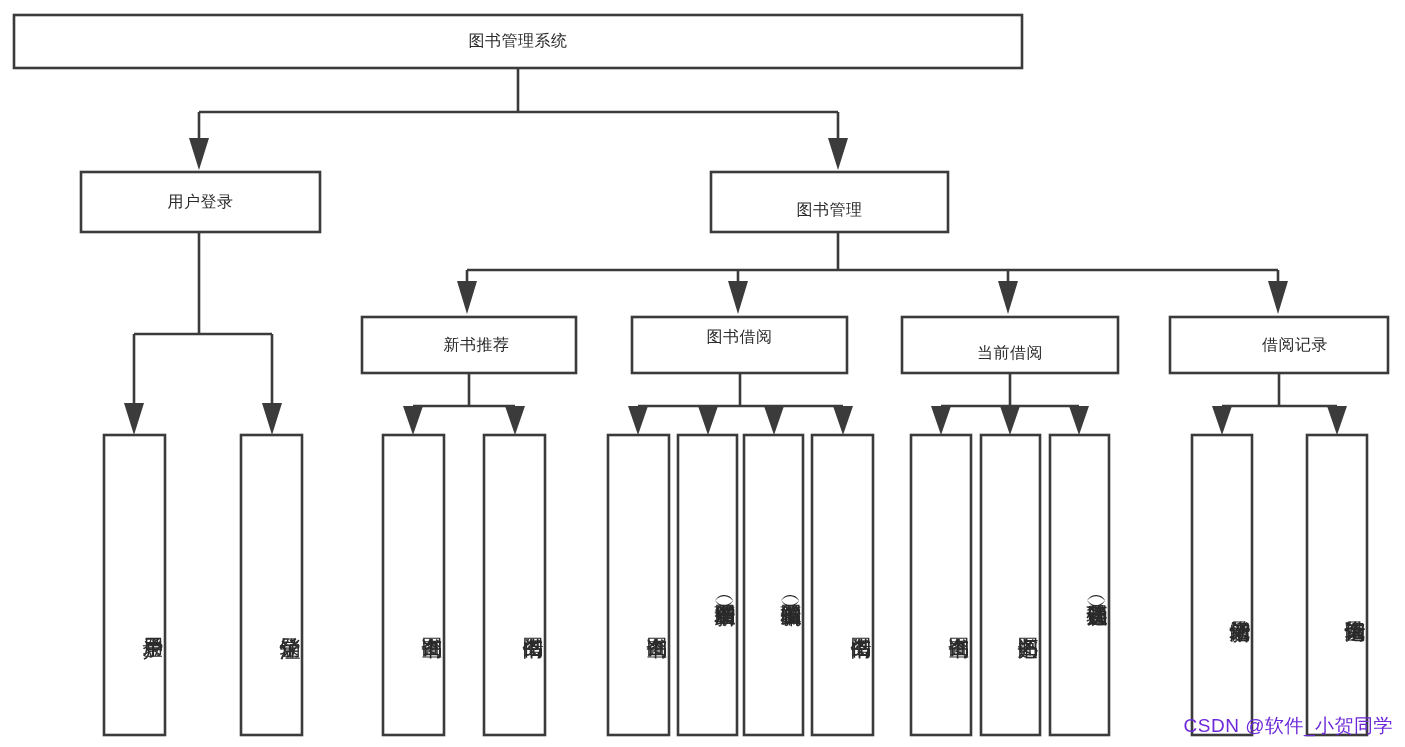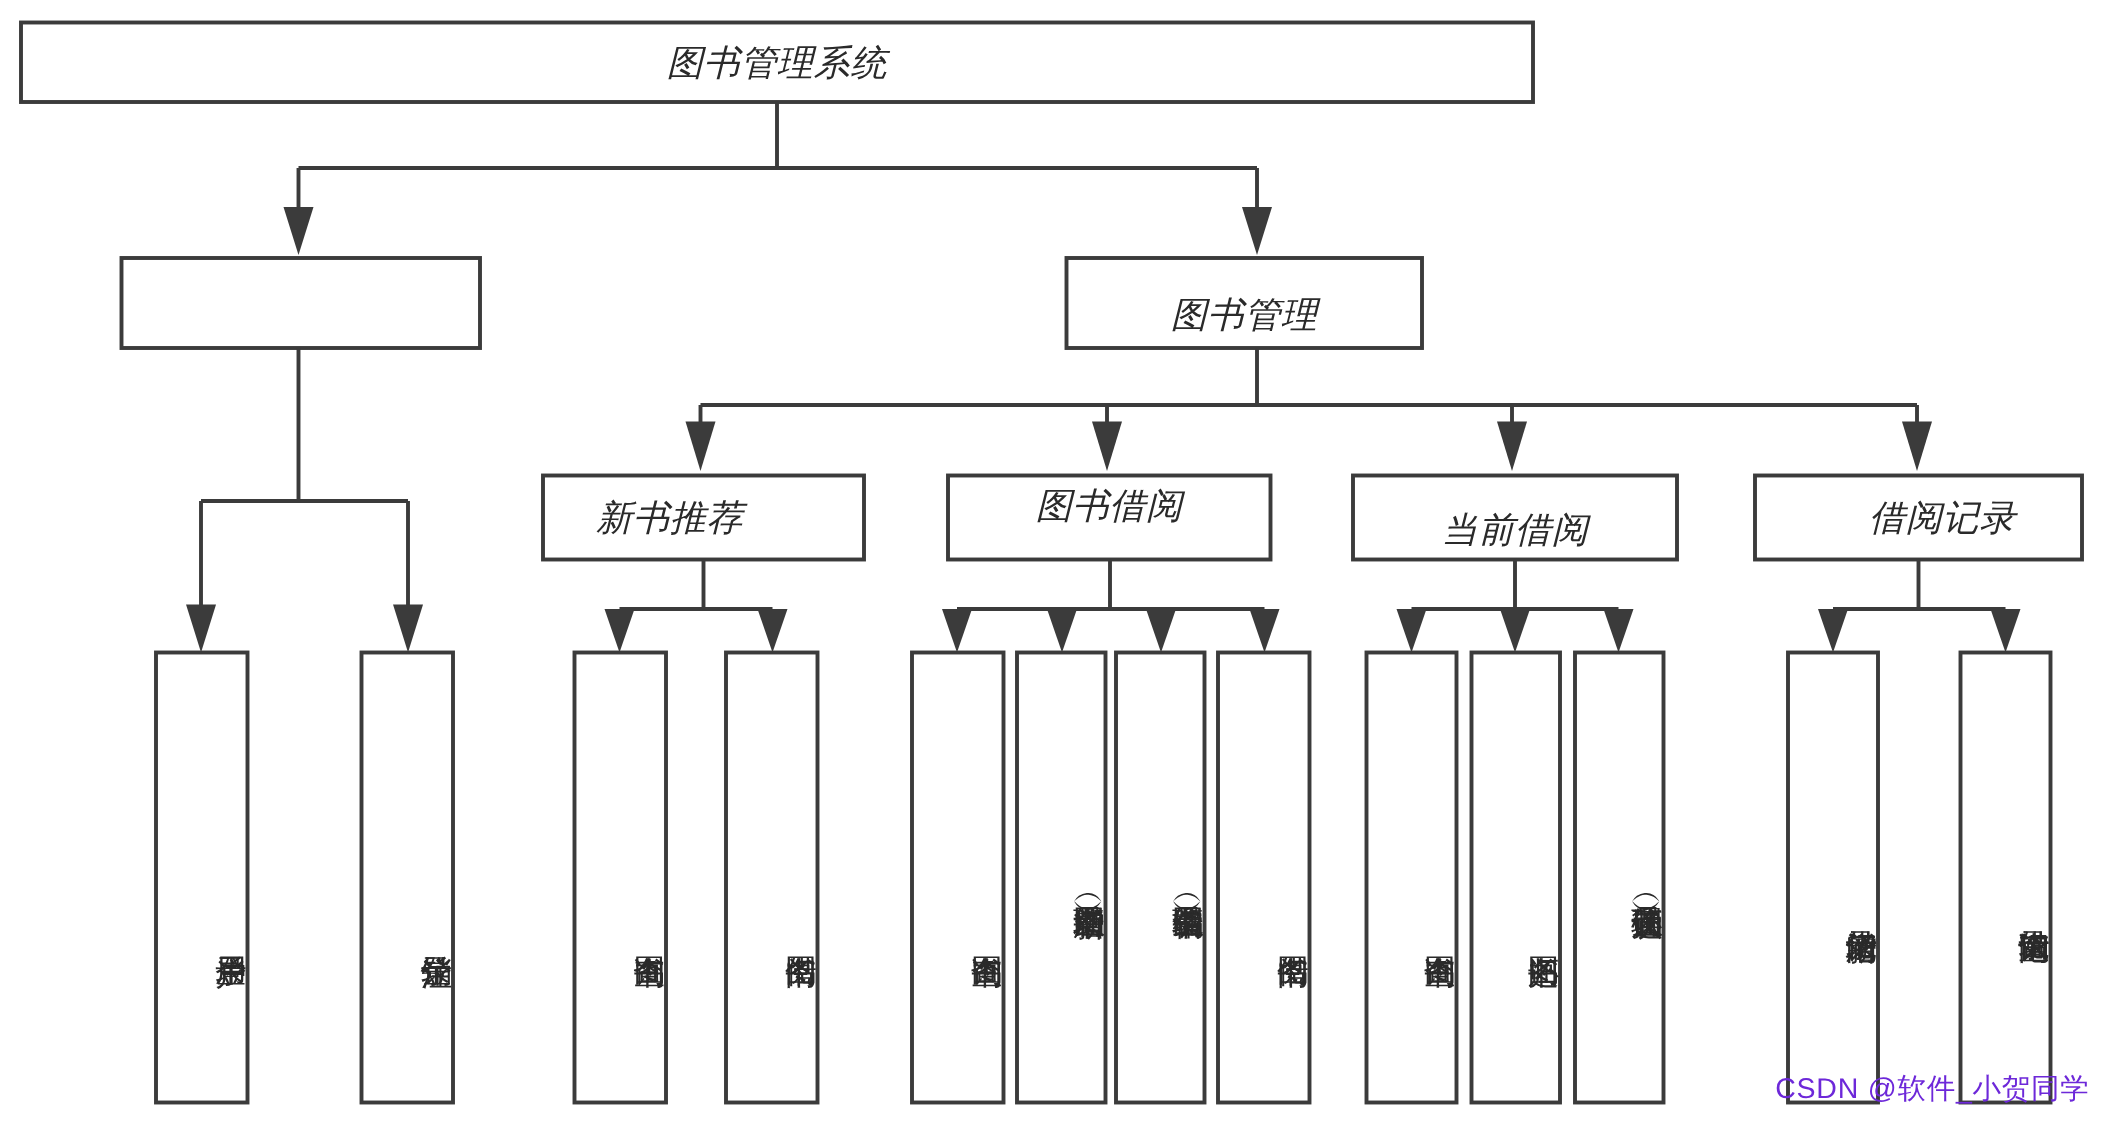--- a/index.html
+++ b/index.html
@@ -38,25 +38,24 @@
   .arrow-head {
     fill: #3b3b3b;
     stroke: none;
   }
   .h-label {
     position: absolute;
     display: flex;
     align-items: center;
     justify-content: center;
     color: #2a2a2a;
-    font-size: 24px;
+    font-size: 16px;
     letter-spacing: 0.5px;
     white-space: nowrap;
     pointer-events: none;
-    font-style: italic;
   }
   .v-label {
     position: absolute;
     display: flex;
     align-items: flex-start;
     justify-content: center;
     color: #2a2a2a;
     font-size: 21px;
     line-height: 1.14;
     writing-mode: vertical-rl;
@@ -168,23 +167,24 @@
     <rect class="box-rect" x="911" y="435" width="60" height="300"></rect>
     <rect class="box-rect" x="981" y="435" width="59" height="300"></rect>
     <rect class="box-rect" x="1050" y="435" width="59" height="300"></rect>
 
     <rect class="box-rect" x="1192" y="435" width="60" height="300"></rect>
     <rect class="box-rect" x="1307" y="435" width="60" height="300"></rect>
   </svg>
 
   <div class="h-label" style="left:14px; top:15px; width:1008px; height:53px;">图书管理系统</div>
 
+  <div class="h-label" style="left:81px; top:172px; width:239px; height:60px;">用户登录</div>
   <div class="h-label" style="left:711px; top:172px; width:237px; height:76px;">图书管理</div>
 
-  <div class="h-label" style="left:348px; top:317px; width:197px; height:56px;">新书推荐</div>
+  <div class="h-label" style="left:378px; top:317px; width:197px; height:56px;">新书推荐</div>
   <div class="h-label" style="left:632px; top:317px; width:215px; height:40px;border-radius:21px;">图书借阅</div>
   <div class="h-label" style="left:902px; top:317px; width:216px; height:72px;">当前借阅</div>
   <div class="h-label" style="left:1170px; top:317px; width:218px; height:56px;padding-left:16px;">借阅记录</div>
 
   <div class="v-label" style="left:104px; top:507px; width:61px; height:228px;">用户登录</div>
   <div class="v-label" style="left:241px; top:507px; width:61px; height:228px;">注销登录</div>
 
   <div class="v-label" style="left:383px; top:507px; width:61px; height:228px;">查询图书</div>
   <div class="v-label" style="left:484px; top:507px; width:61px; height:228px;">借阅图书</div>
 

